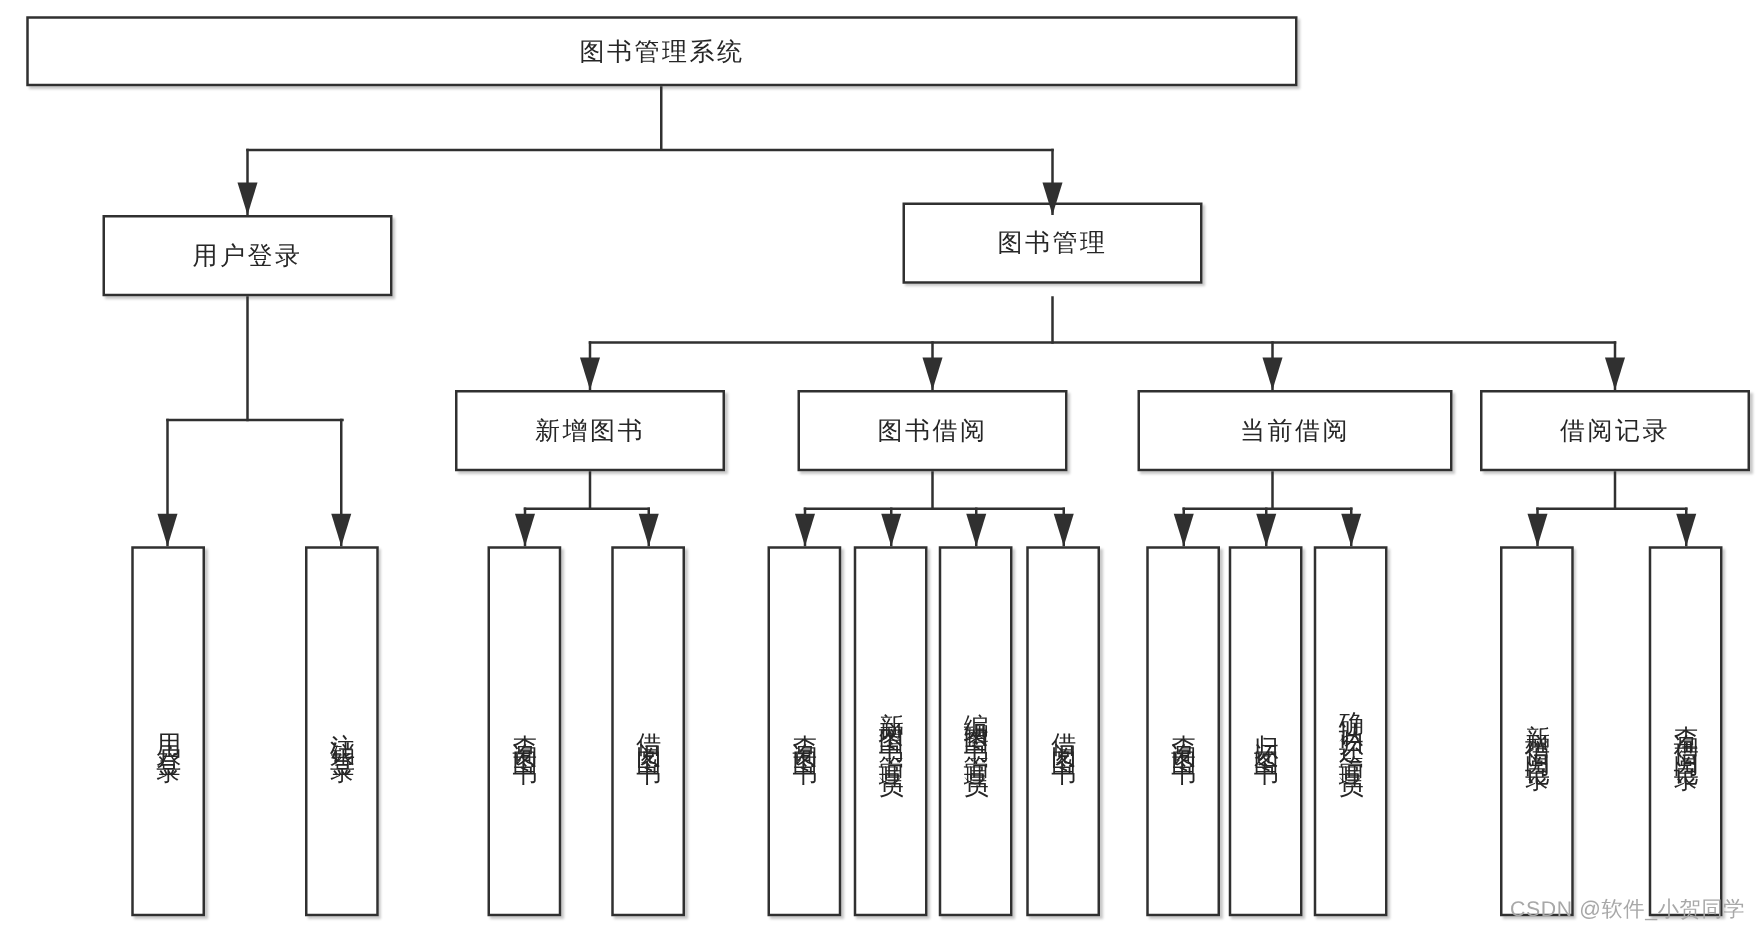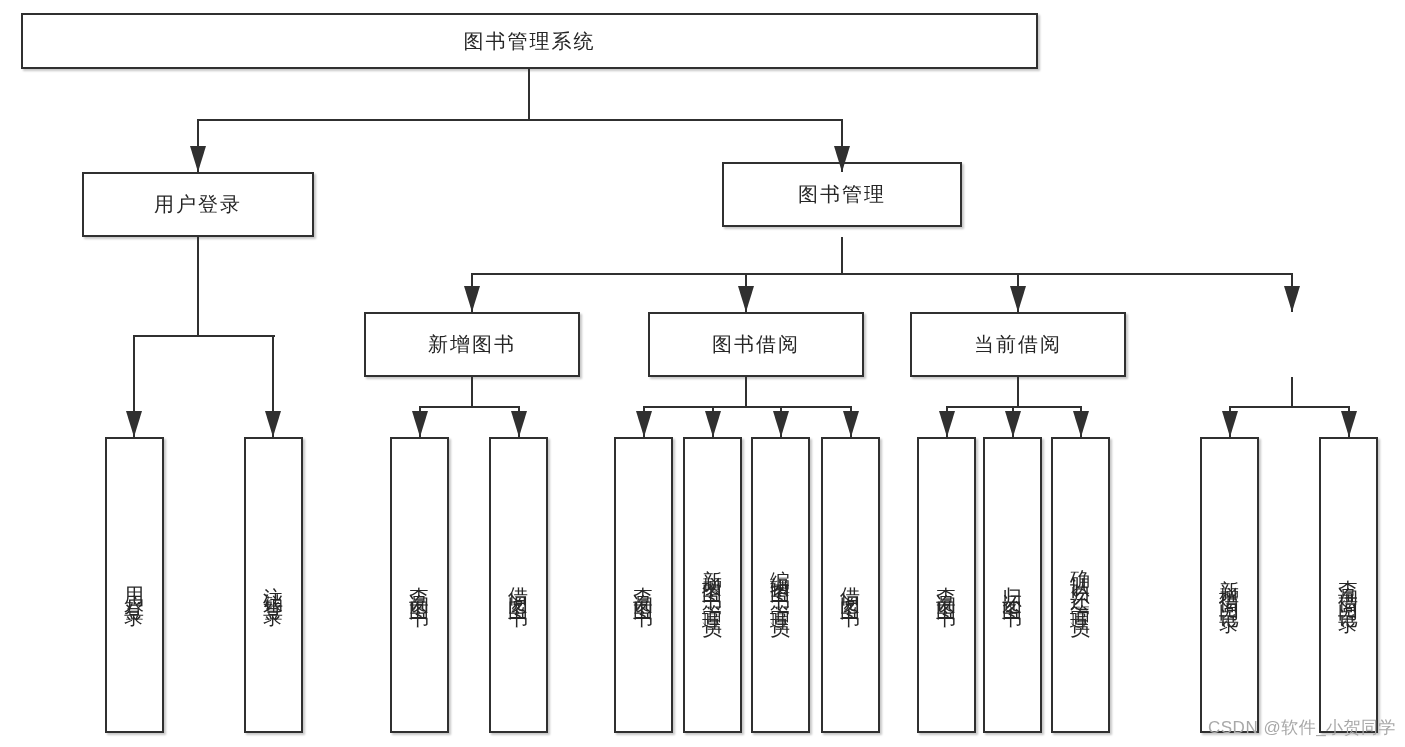--- a/index.html
+++ b/index.html
@@ -57,25 +57,28 @@
   <div class="node" style="left:82px;top:172px;width:232px;height:65px;">
     <span class="hlabel">用户登录</span>
   </div>
   <div class="node" style="left:722px;top:162px;width:240px;height:65px;">
     <span class="hlabel">图书管理</span>
   </div>
 
   <div class="node" style="left:364px;top:312px;width:216px;height:65px;">
     <span class="hlabel">新增图书</span>
   </div>
-  <div class="node" style="left:638px;top:312px;width:216px;height:65px;margin-left:10px;">
+  <div class="node" style="left:638px;top:312px;width:216px;height:65px;">
     <span class="hlabel">图书借阅</span>
   </div>
-  <div class="node" style="left:910px;top:312px;width:216px;height:65px;">
+  <div class="node" style="left:910px;top:312px;width:252px;height:65px;">
     <span class="hlabel">当前借阅</span>
+  </div>
+  <div class="node" style="left:1184px;top:312px;width:216px;height:65px;">
+    <span class="hlabel">借阅记录</span>
   </div>
 
   <div class="node" style="left:105px;top:437px;width:59px;height:296px;">
     <span class="vlabel">用户登录</span>
   </div>
   <div class="node" style="left:244px;top:437px;width:59px;height:296px;">
     <span class="vlabel">注销登录</span>
   </div>
 
   <div class="node" style="left:390px;top:437px;width:59px;height:296px;">

